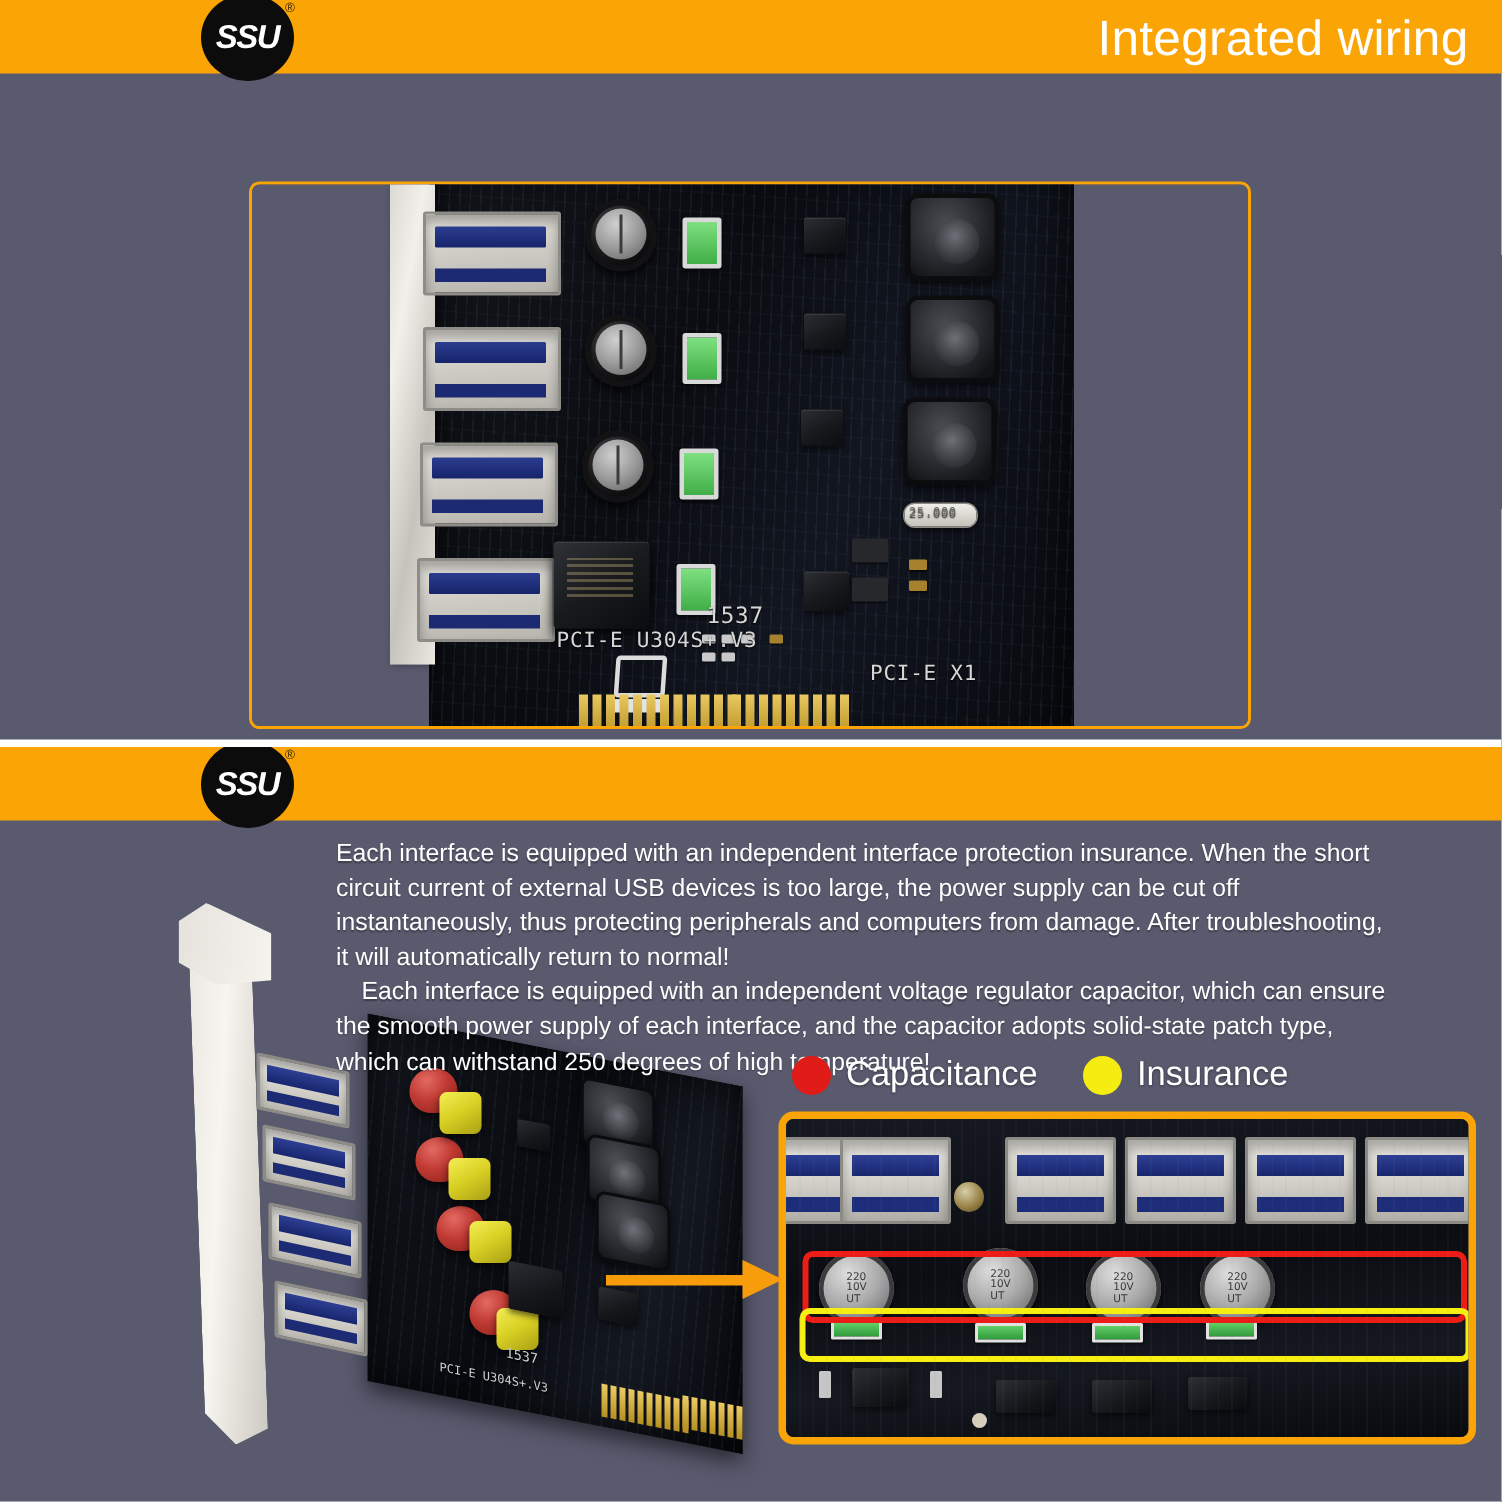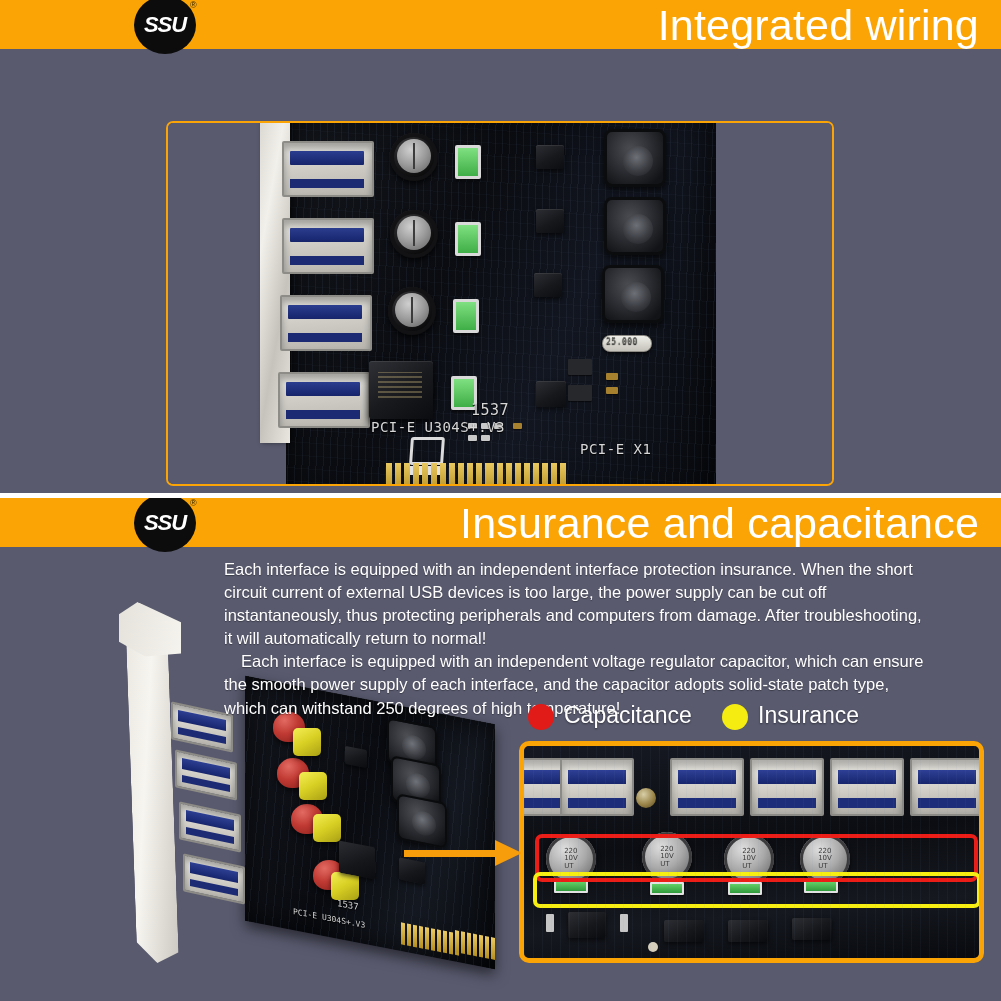--- a/index.html
+++ b/index.html
@@ -18,21 +18,21 @@
   #section-insurance { top:498px; height:503px; }
 
   
   .banner {
     position:relative; height:49px; width:100%;
     background:#fba406;
     display:flex; align-items:center;
   }
   .banner-title {
     position:absolute; right:22px; top:50%; transform:translateY(-50%);
-    color:#ffffff; font-size:43px; font-weight:400; line-height:1;
+    color:#ffffff; font-size:33px; font-weight:400; line-height:1;
     letter-spacing:.2px; white-space:nowrap;
   }
   
   .logo {
     position:absolute; left:134px; top:50%; transform:translateY(-50%);
     width:72px; height:58px;
   }
   .logo-disc {
     position:absolute; left:0; top:0; width:62px; height:58px;
     background:#0c0c0c; border-radius:50% / 50%;
@@ -447,21 +447,20 @@
   </div>
 
   <div class="section" id="section-insurance">
 
     <div class="banner">
       <div class="logo">
         <span class="logo-disc"></span>
         <span class="logo-text">SSU</span>
         <span class="logo-reg">®</span>
       </div>
-      <div class="banner-title">Insurance and capacitance</div>
     </div>
   </div>
 
   <div class="body-text" id="insurance-desc">
     <p>Each interface is equipped with an independent interface protection insurance. When the short circuit current of external USB devices is too large, the power supply can be cut off instantaneously, thus protecting peripherals and computers from damage. After troubleshooting, it will automatically return to normal!</p>
     <p class="indent">Each interface is equipped with an independent voltage regulator capacitor, which can ensure the smooth power supply of each interface, and the capacitor adopts solid-state patch type, which can withstand 250 degrees of high temperature!</p>
   </div>
 
   <div class="angled-card">
     <div class="ac-bracket"></div>

